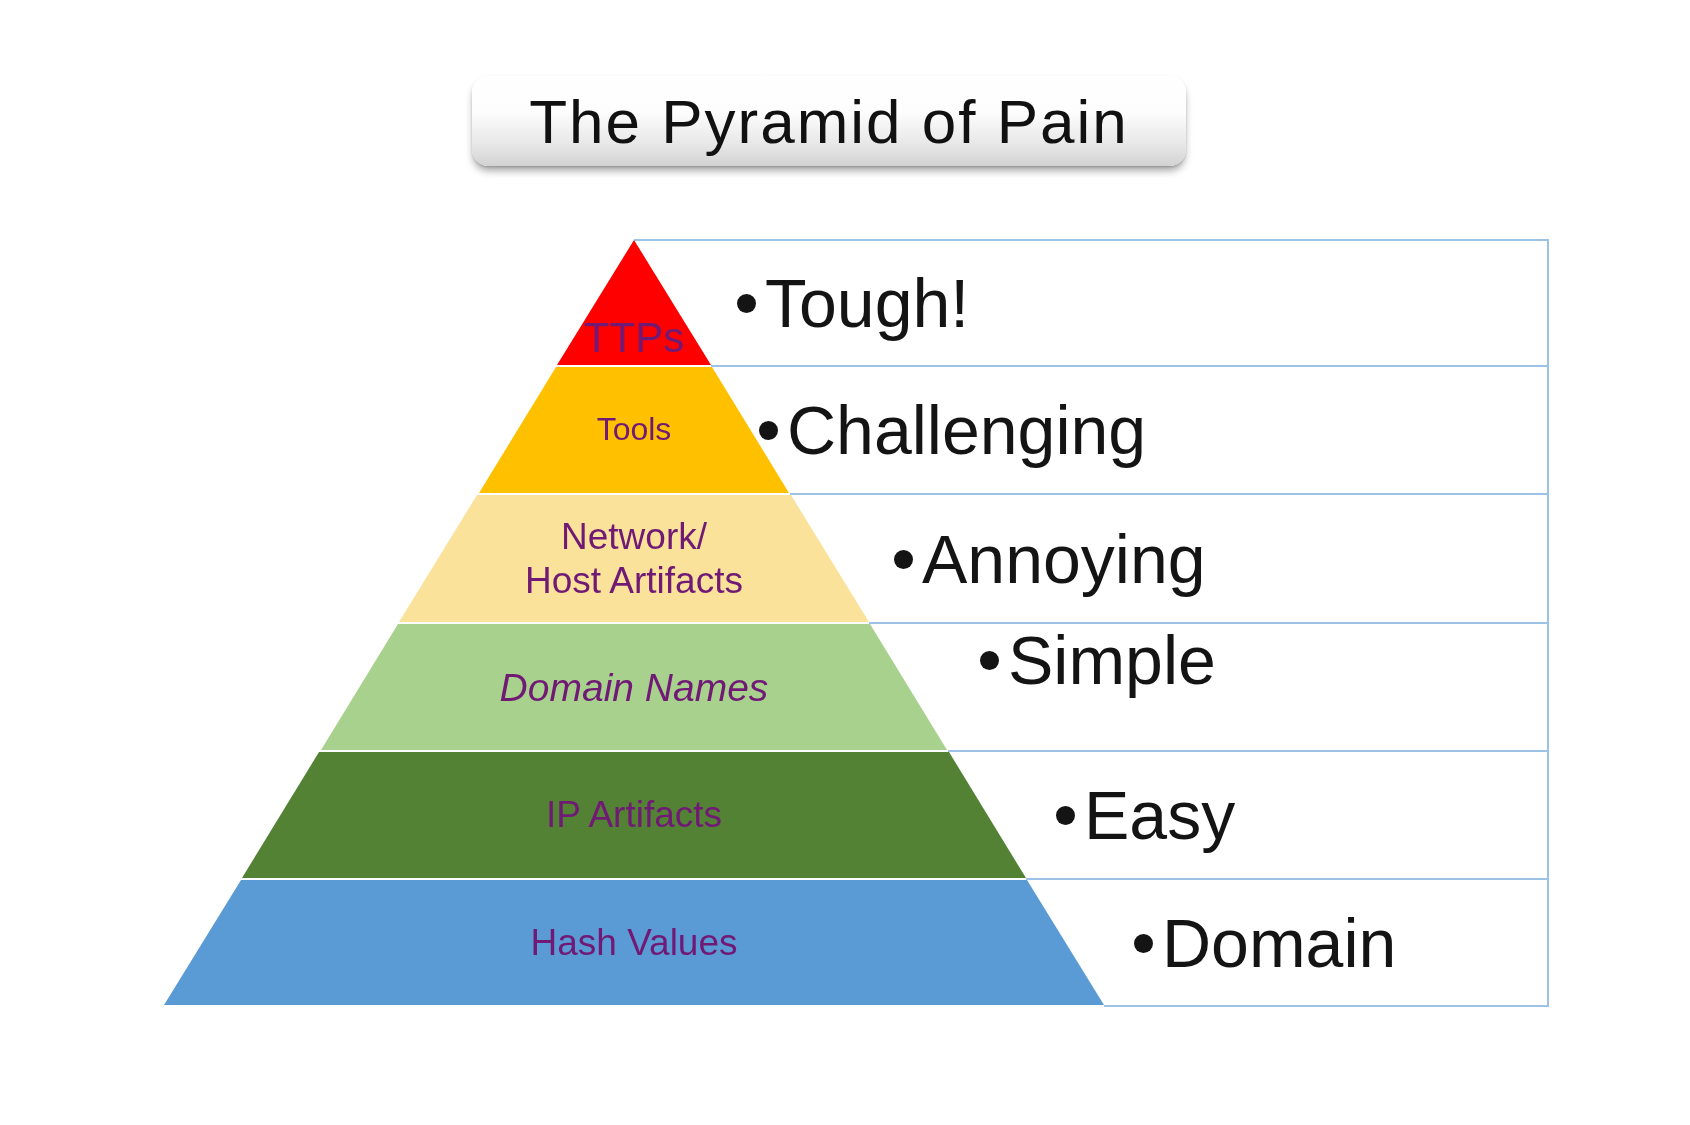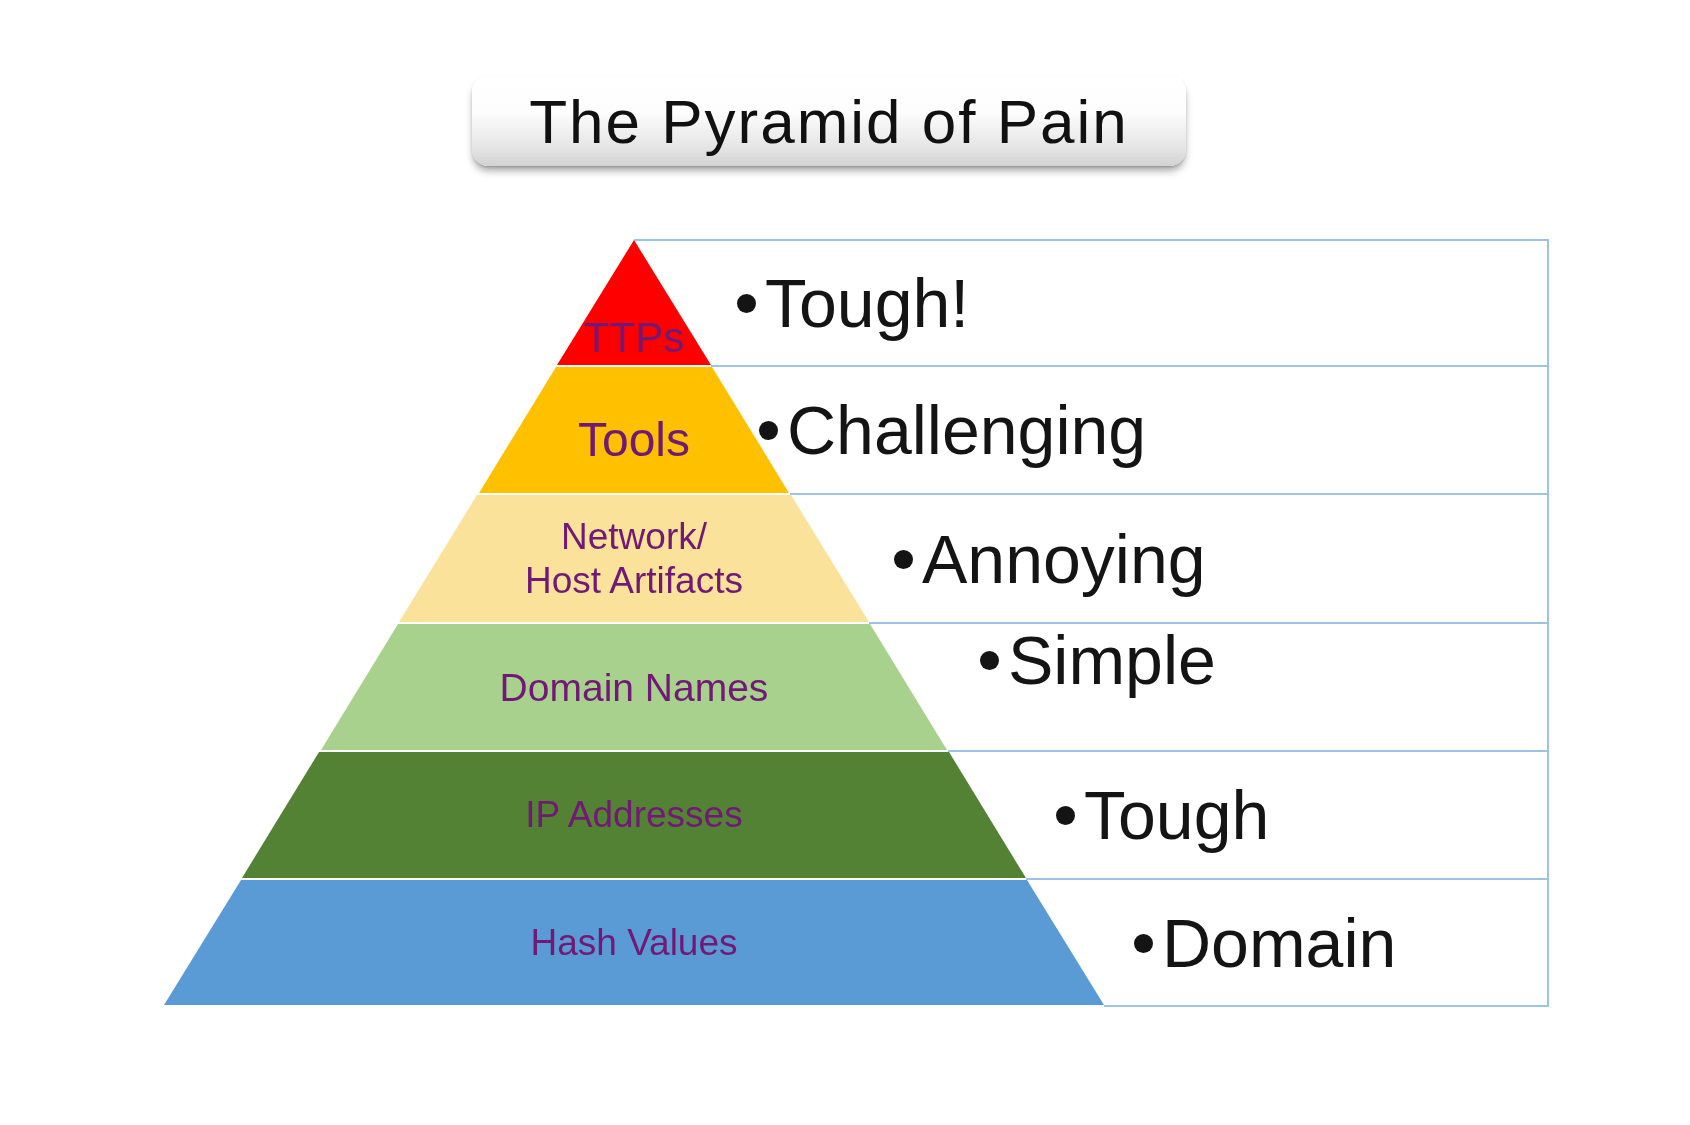--- a/index.html
+++ b/index.html
@@ -59,23 +59,23 @@
 
   .band-label {
     position: absolute;
     transform: translate(-50%, -50%);
     color: #701a75;
     white-space: pre-line;
     text-align: center;
     line-height: 1.18;
   }
   .lbl-ttps    { left: 634px; top: 338px; font-size: 42px; }
-  .lbl-tools   { left: 634px; top: 440px; font-size: 48px; }
+  .lbl-tools   { left: 634px; top: 430px; font-size: 32px; }
   .lbl-network { left: 634px; top: 559px; font-size: 37px; }
-  .lbl-domain  { left: 634px; top: 688px; font-size: 39px; }
+  .lbl-domain  { left: 634px; top: 688px; font-size: 39px; font-style: italic; }
   .lbl-ip      { left: 634px; top: 815px; font-size: 37px; }
   .lbl-hash    { left: 634px; top: 943px; font-size: 37px; }
 
   
   .difficulty {
     position: absolute;
     transform: translateY(-50%);
     display: flex;
     align-items: center;
     color: #141414;
@@ -122,41 +122,41 @@
     <polygon points="398,624 870,624 947,750 321,750" fill="#A9D18E"></polygon>
     <polygon points="319,752 949,752 1026,878 242,878" fill="#548235"></polygon>
     <polygon points="241,880 1027,880 1104,1005 164,1005" fill="#5B9BD5"></polygon>
   </svg>
 
   <div class="band-label lbl-ttps">TTPs</div>
   <div class="band-label lbl-tools">Tools</div>
   <div class="band-label lbl-network">Network/
 Host Artifacts</div>
   <div class="band-label lbl-domain">Domain Names</div>
-  <div class="band-label lbl-ip">IP Addresses</div>
+  <div class="band-label lbl-ip">IP Artifacts</div>
   <div class="band-label lbl-hash">Hash Values</div>
 
   <div class="difficulty diff-1">
     <span class="bullet-dot"></span>
     <span>Tough!</span>
   </div>
   <div class="difficulty diff-2">
     <span class="bullet-dot"></span>
     <span>Challenging</span>
   </div>
   <div class="difficulty diff-3">
     <span class="bullet-dot"></span>
     <span>Annoying</span>
   </div>
   <div class="difficulty diff-4">
     <span class="bullet-dot"></span>
     <span>Simple</span>
   </div>
   <div class="difficulty diff-5">
     <span class="bullet-dot"></span>
-    <span>Tough</span>
+    <span>Easy</span>
   </div>
   <div class="difficulty diff-6">
     <span class="bullet-dot"></span>
     <span>Domain</span>
   </div>
 
 </div>
 
 </body></html>

